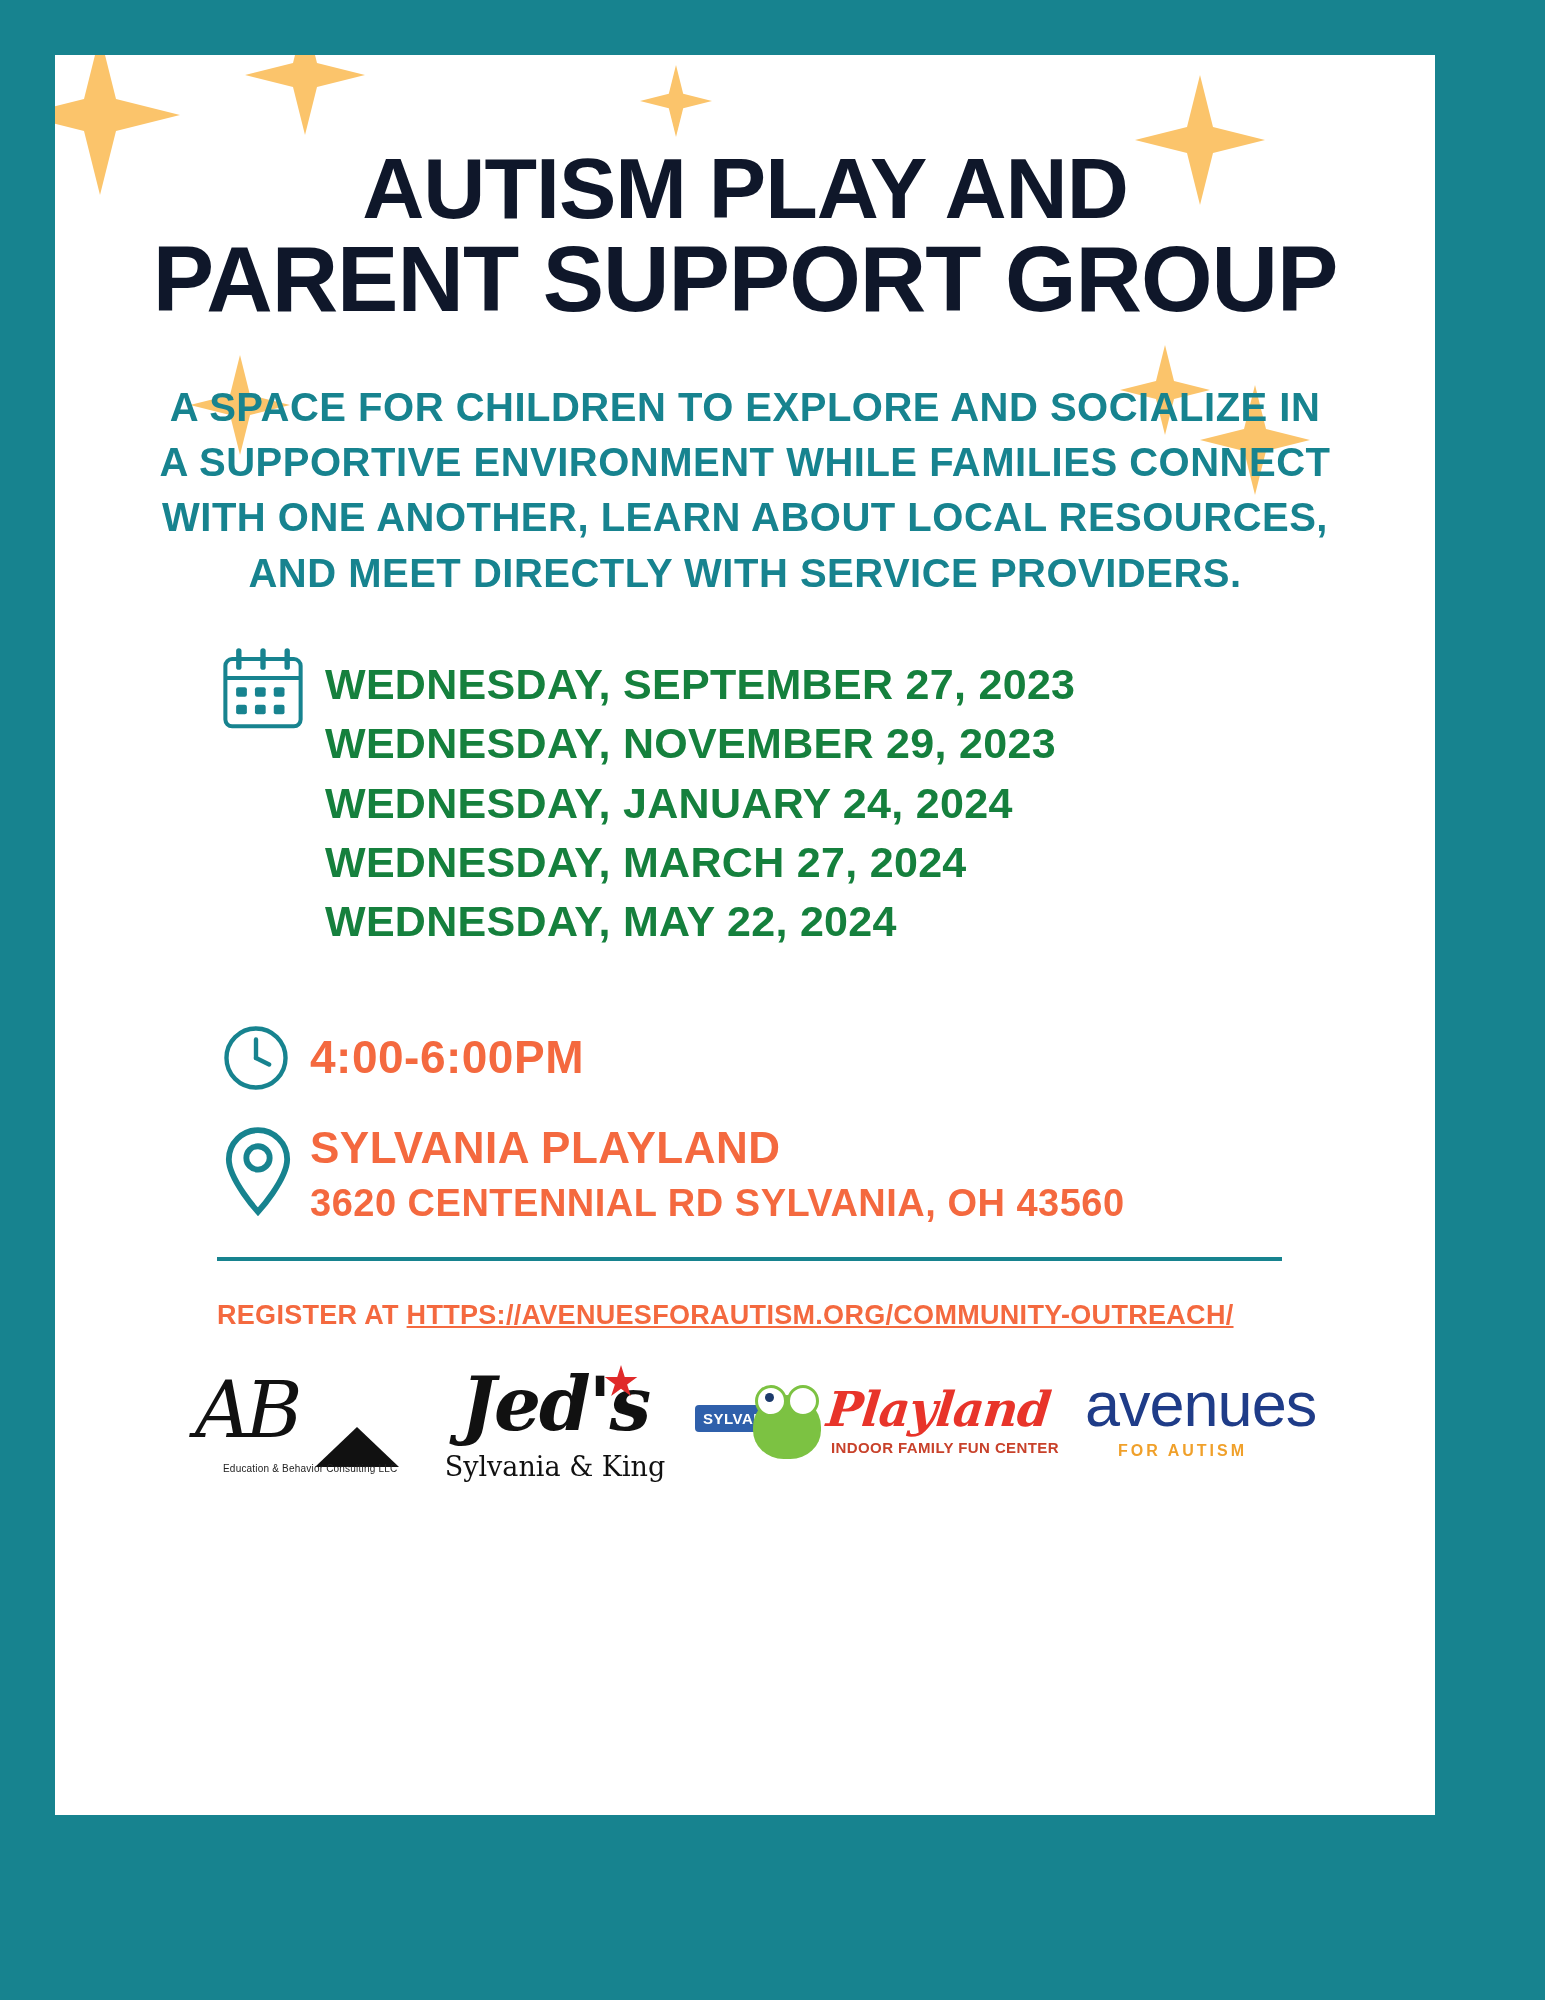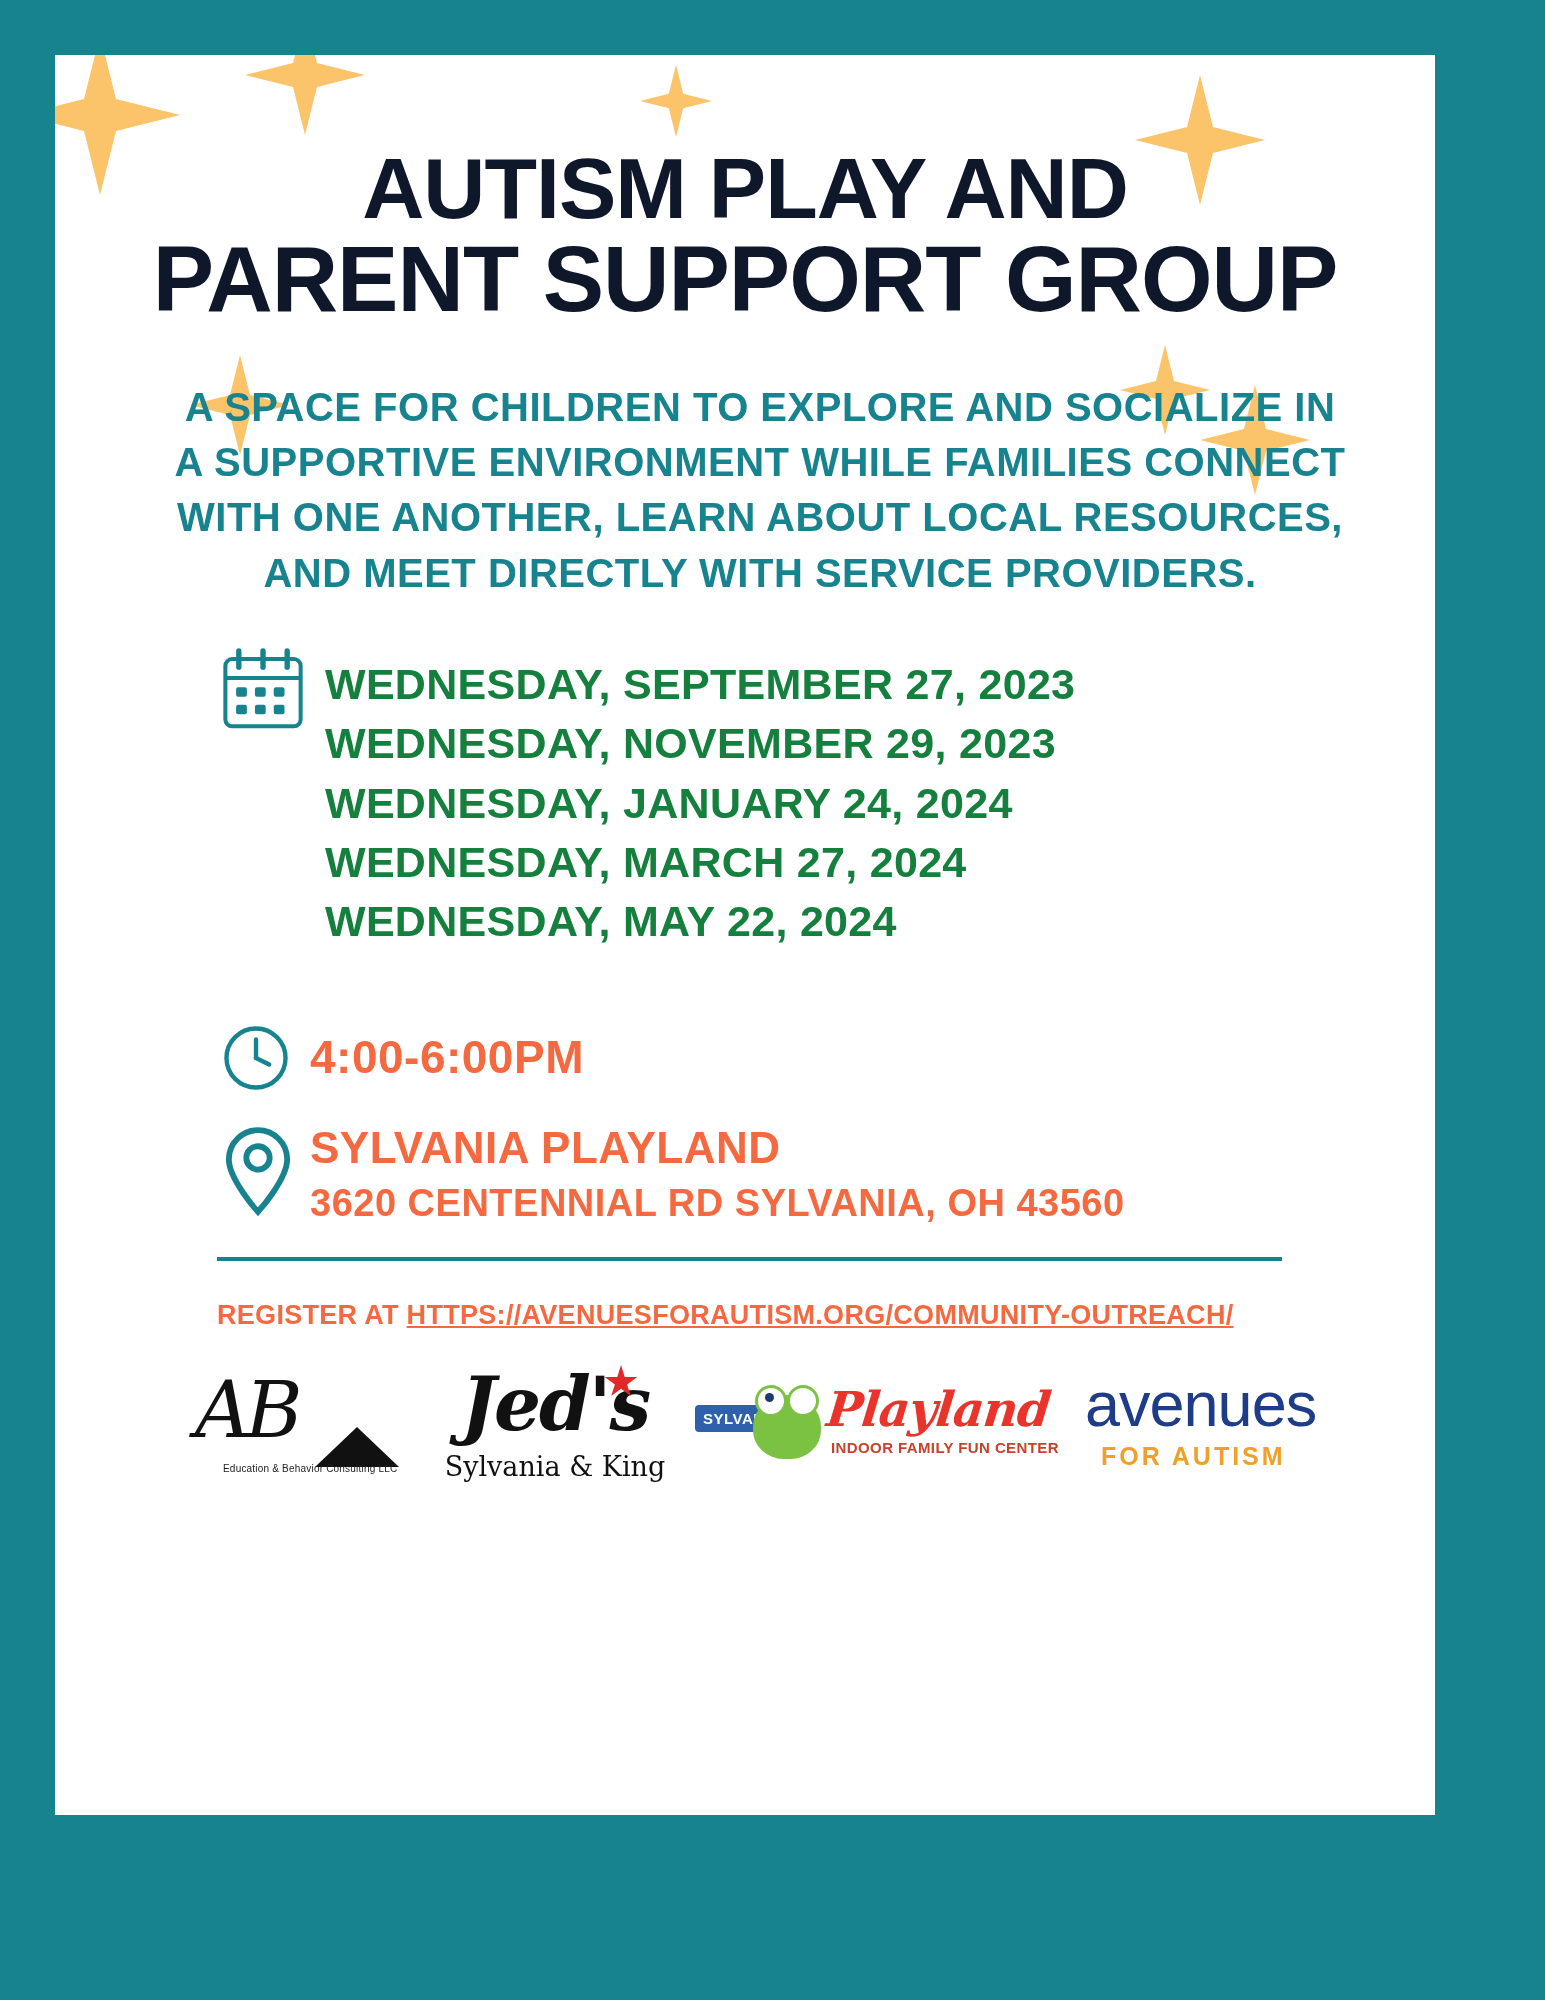--- a/index.html
+++ b/index.html
@@ -53,21 +53,20 @@
     position: absolute;
     left: 100px;
     top: 325px;
     width: 1180px;
     text-align: center;
     color: #17838f;
     font-weight: bold;
     font-size: 40px;
     line-height: 1.38;
     letter-spacing: 0.5px;
-    margin-left: 15px;
   }
 
   
   .dates {
     position: absolute;
     left: 270px;
     top: 600px;
     width: 1000px;
   }
   .date-line {
@@ -302,22 +301,22 @@
     height: 120px;
   }
   .av-word {
     font-size: 63px;
     color: #1f3c88;
     letter-spacing: -1px;
     line-height: 1;
   }
   .av-sub {
     margin-top: 6px;
-    margin-left: 16px;
-    font-size: 25px;
+    margin-left: 33px;
+    font-size: 16px;
     font-weight: bold;
     color: #f0a02a;
     letter-spacing: 3px;
   }
 </style>
 </head>
 <body>
 
 <div class="poster">
 

